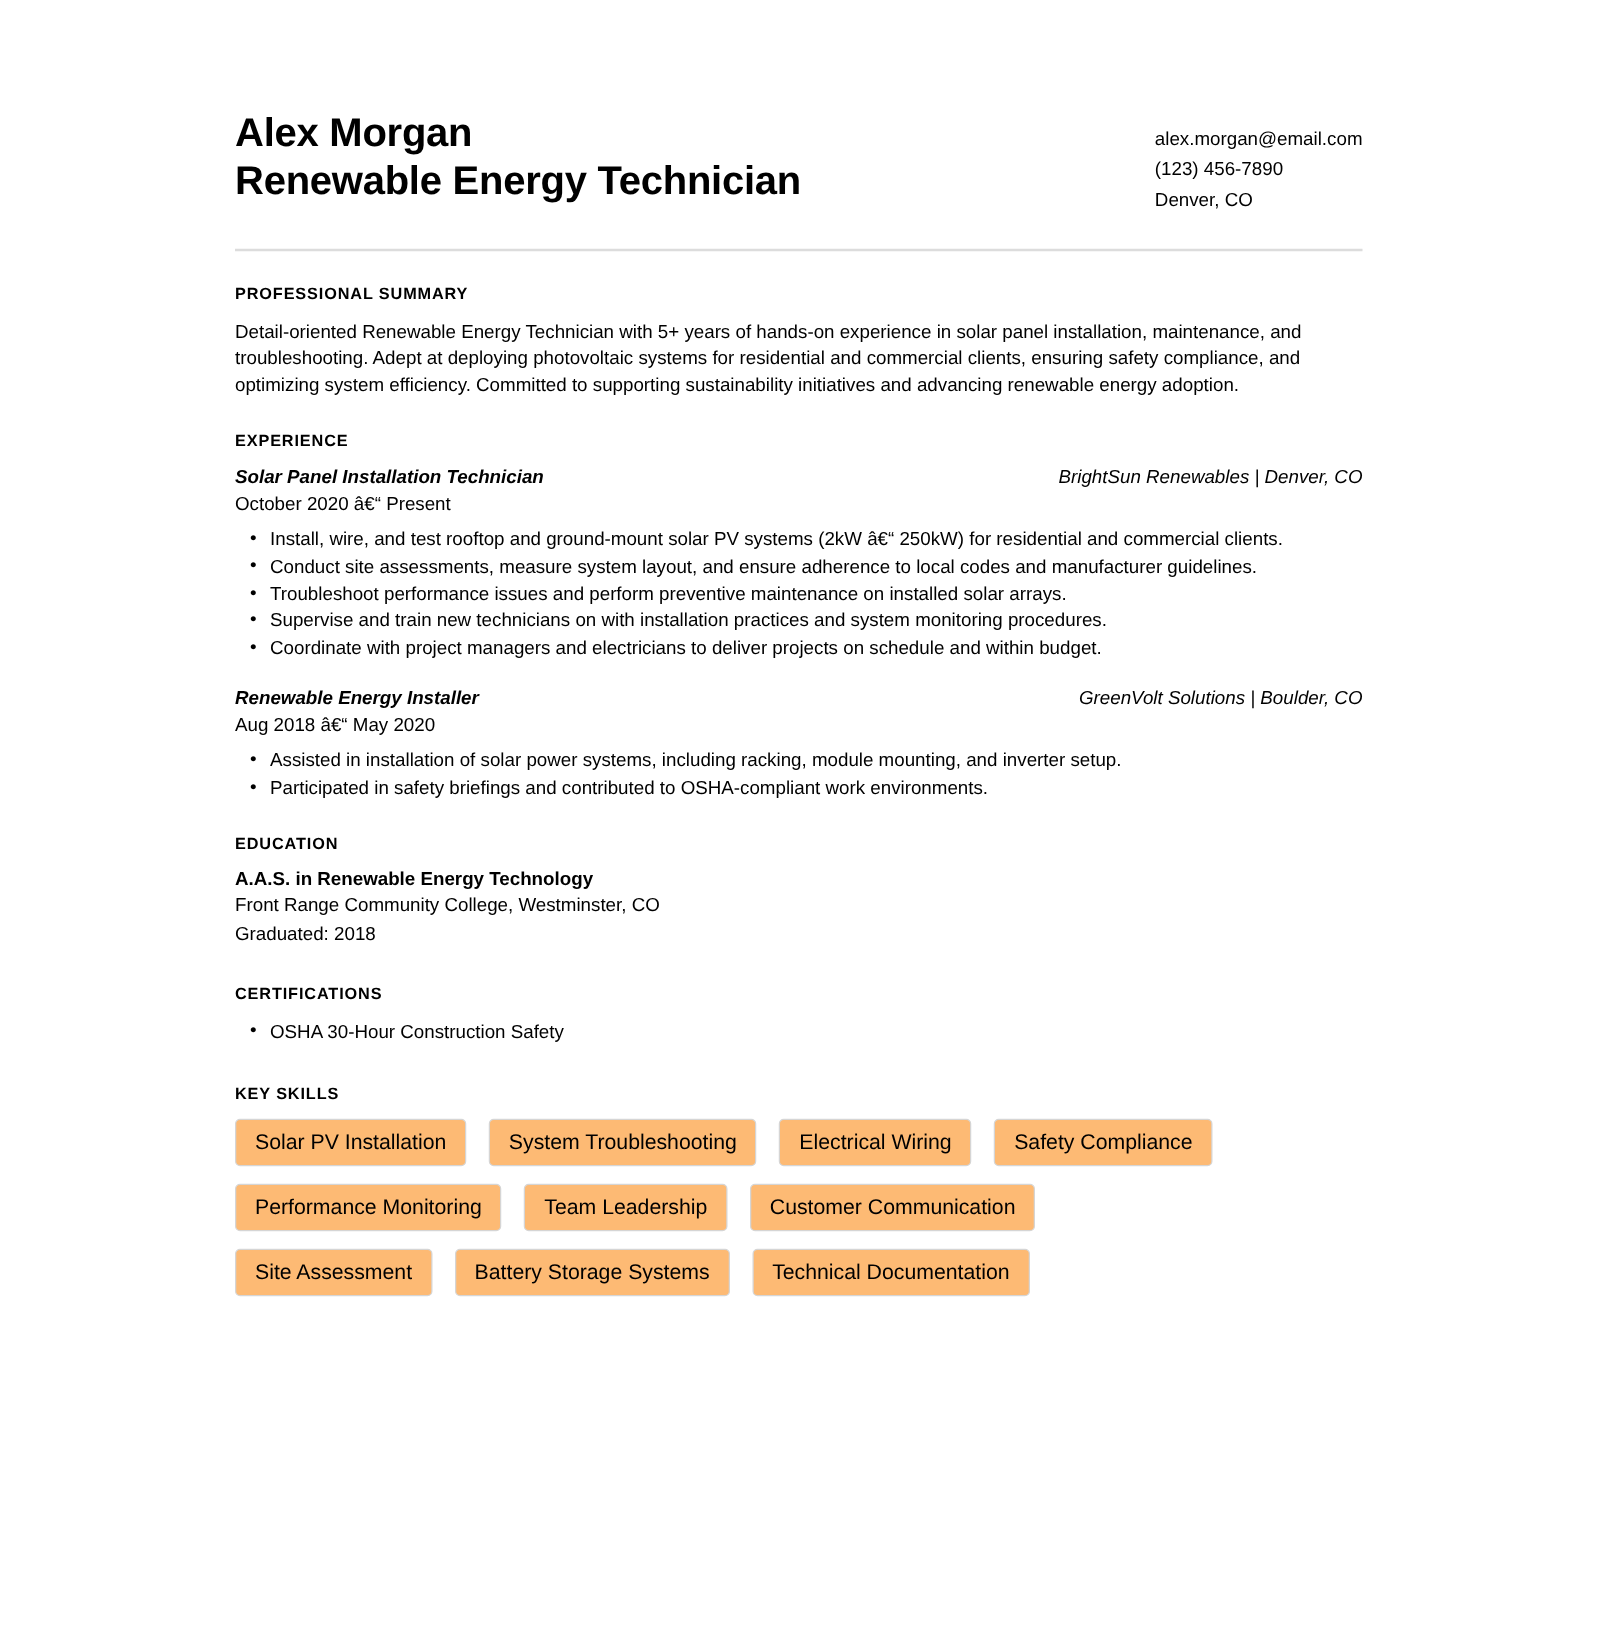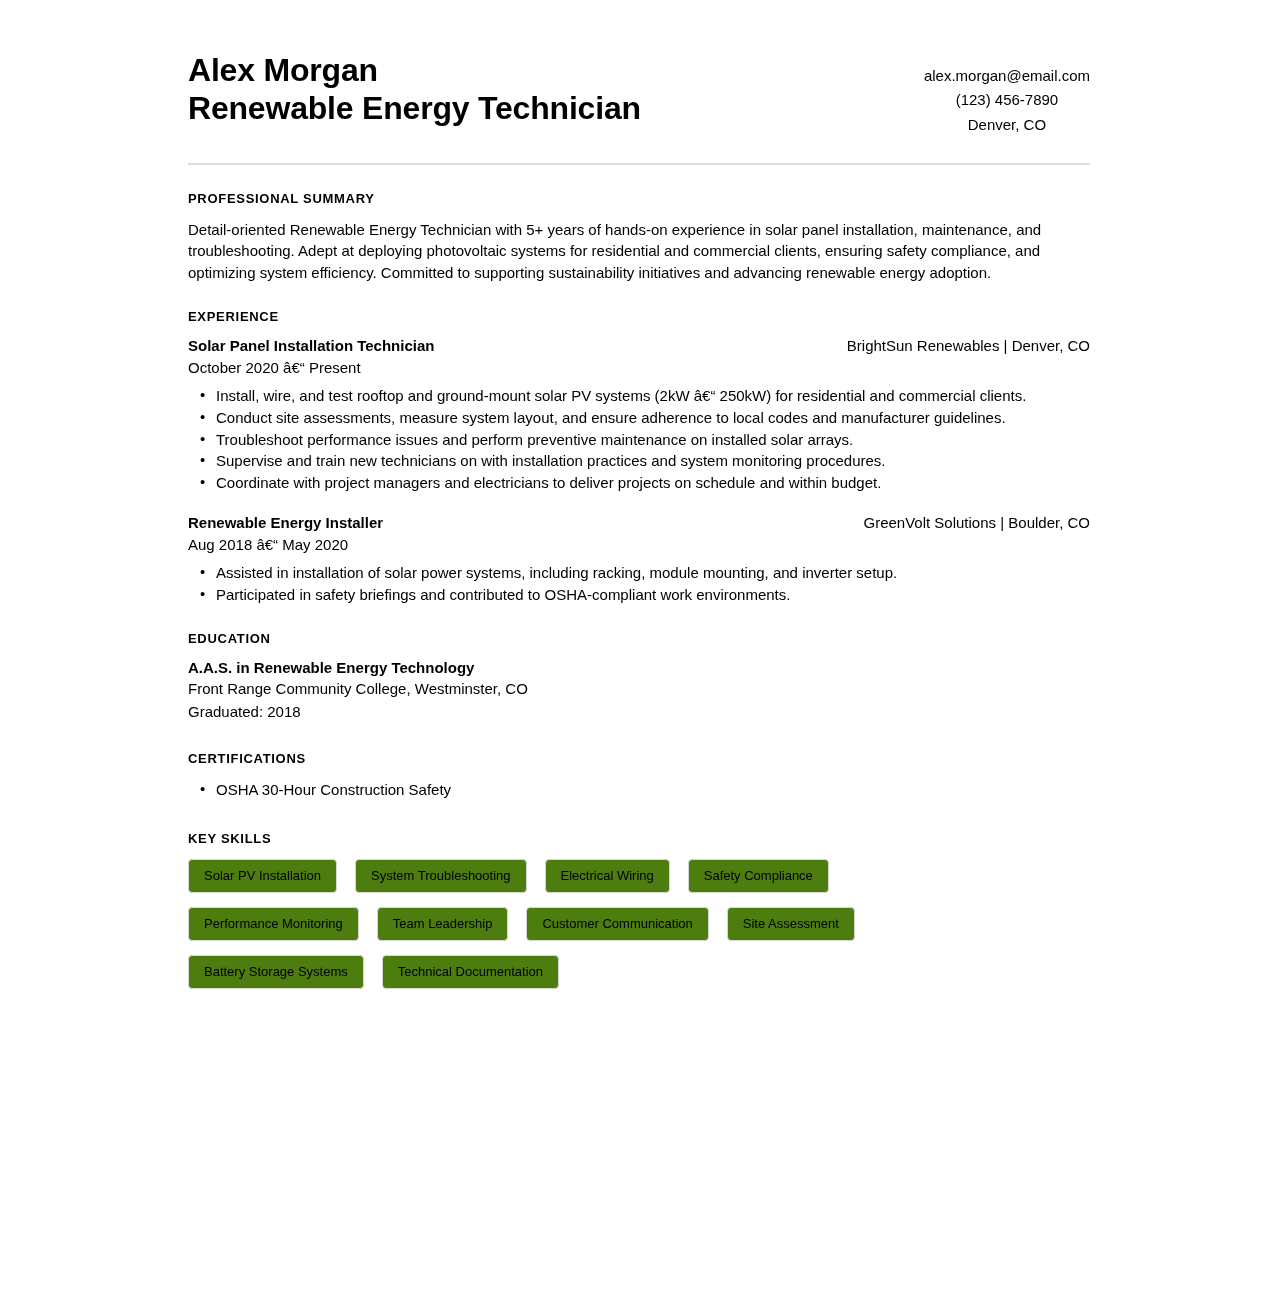--- a/index.html
+++ b/index.html
@@ -26,40 +26,41 @@
     top: 0;
     width: 902px;
   }
 
   
   .header {
     display: flex;
     justify-content: space-between;
     align-items: flex-start;
     padding-top: 52px;
+    margin-top: 36px;
   }
   .identity {
     max-width: 640px;
   }
   .name {
     font-size: 32px;
     font-weight: bold;
     line-height: 1.18;
     letter-spacing: -0.2px;
     white-space: nowrap;
   }
   .headline {
     font-size: 32px;
     font-weight: bold;
     line-height: 1.18;
     letter-spacing: -0.2px;
     white-space: nowrap;
   }
   .contact {
-    text-align: center;
+    text-align: left;
     font-size: 15px;
     line-height: 1.62;
     padding-top: 12px;
     white-space: nowrap;
   }
   .rule {
     border: 0;
     border-top: 2px solid #dcdcdc;
     margin: 26px 0 0 0;
     width: 902px;
@@ -84,20 +85,21 @@
 
   
   .job {
     margin-bottom: 20px;
   }
   .job:last-child { margin-bottom: 0; }
   .job-top {
     display: flex;
     justify-content: space-between;
     align-items: baseline;
+    font-style: italic;
   }
   .job-title {
     font-size: 15px;
     font-weight: bold;
   }
   .job-company {
     font-size: 15px;
     text-align: right;
     white-space: nowrap;
   }
@@ -143,22 +145,22 @@
   .skills-wrap {
     display: flex;
     flex-wrap: wrap;
     gap: 14px 18px;
     width: 790px;
     align-content: flex-start;
   }
   .skill-tag {
     border: 1px solid #d5d5d5;
     border-radius: 4px;
-    background: #4d7c0f;
-    font-size: 13px;
+    background: #fdba74;
+    font-size: 17px;
     line-height: 1;
     padding: 9px 15px 10px 15px;
     white-space: nowrap;
     color: #000000;
   }
 </style>
 </head>
 <body>
 
 <div class="page">

